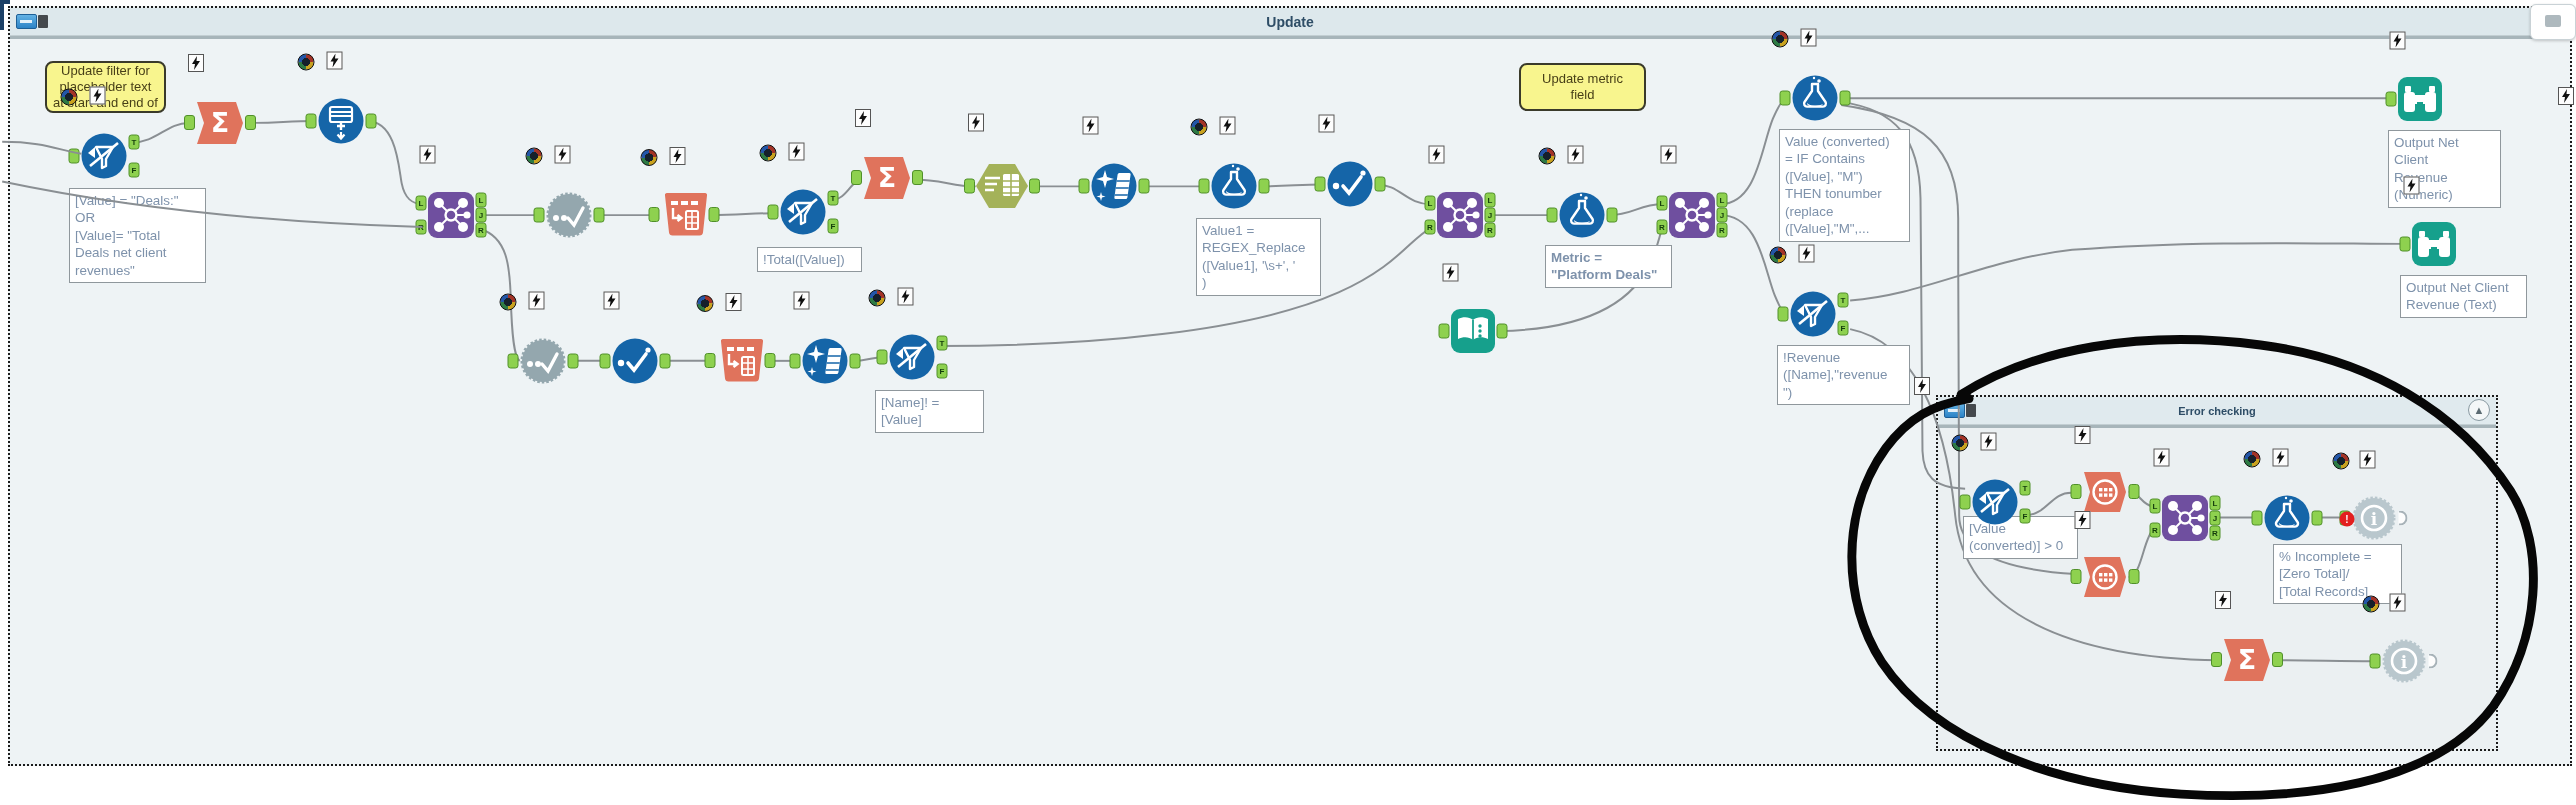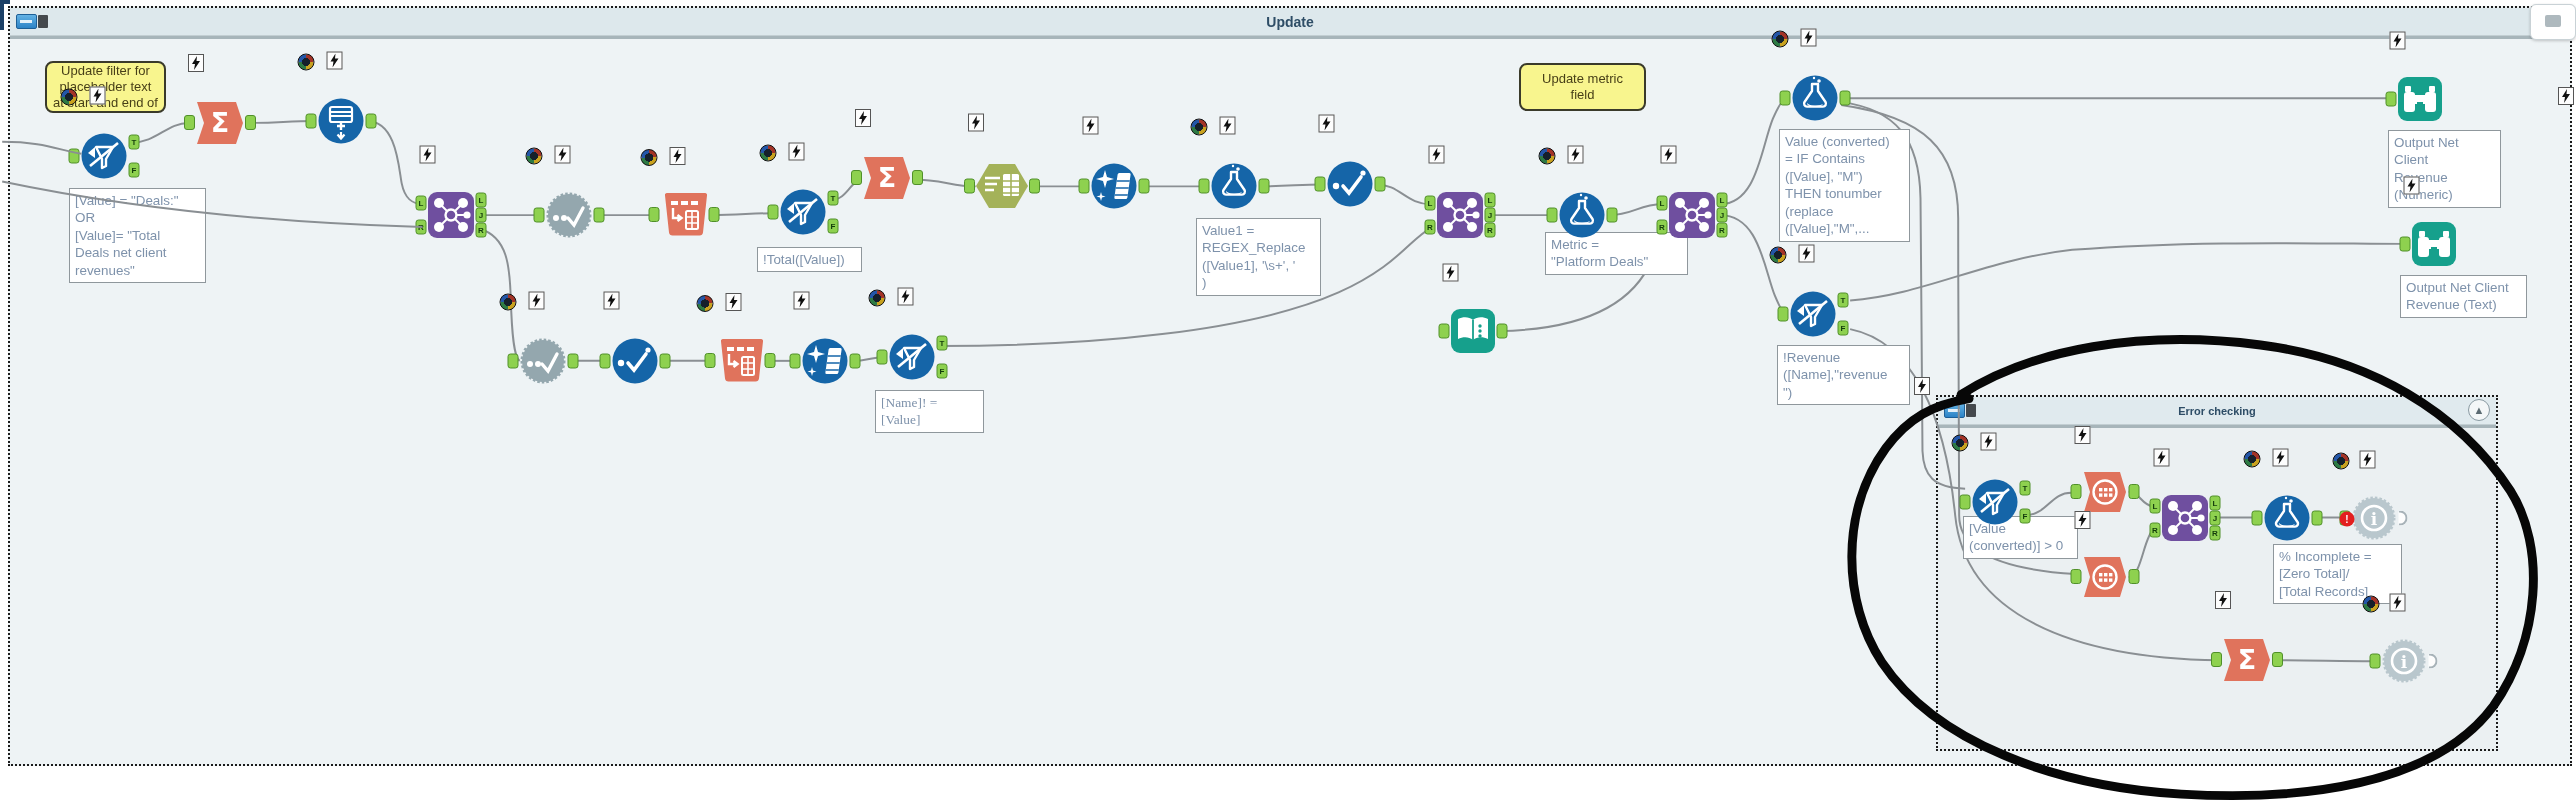--- a/index.html
+++ b/index.html
@@ -97,22 +97,22 @@
       <div class="ann" style="left: 69px; top: 188px; width: 137px;">[Value] = "Deals:"
 OR
 [Value]= "Total
 Deals net client
 revenues"</div>
       <div class="ann" style="left: 757px; top: 247px; width: 105px;">!Total([Value])</div>
       <div class="ann" style="left: 1196px; top: 218px; width: 125px;">Value1 =
 REGEX_Replace
 ([Value1], '\s+', '
 )</div>
-      <div class="ann" style="left: 875px; top: 390px; width: 109px; font-family: Liberation Serif, serif;">[Name]! = [Value]</div>
-      <div class="ann" style="left: 1545px; top: 232px; width: 143px;">Metric =
+      <div class="ann" style="left: 875px; top: 390px; width: 109px;">[Name]! = [Value]</div>
+      <div class="ann" style="left: 1545px; top: 245px; width: 127px; font-weight: bold;">Metric =
 "Platform Deals"</div>
       <div class="ann" style="left: 1779px; top: 129px; width: 131px;">Value (converted)
 = IF Contains
 ([Value], "M")
 THEN tonumber
 (replace
 ([Value],"M",...</div>
       <div class="ann" style="left: 1777px; top: 345px; width: 133px;">!Revenue
 ([Name],"revenue
 ")</div>

